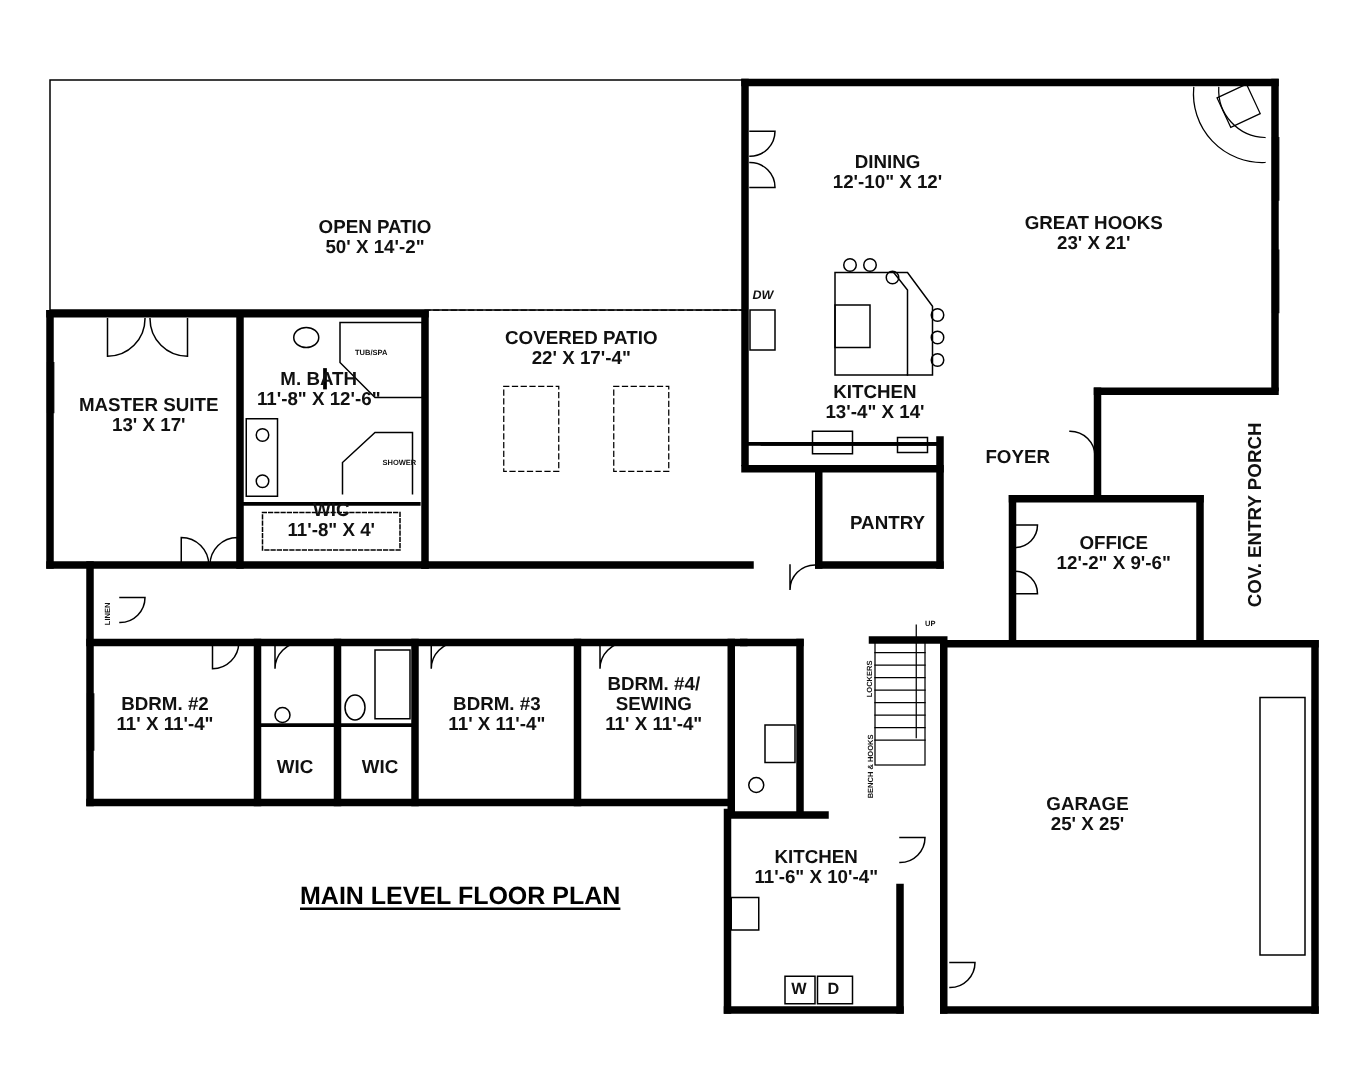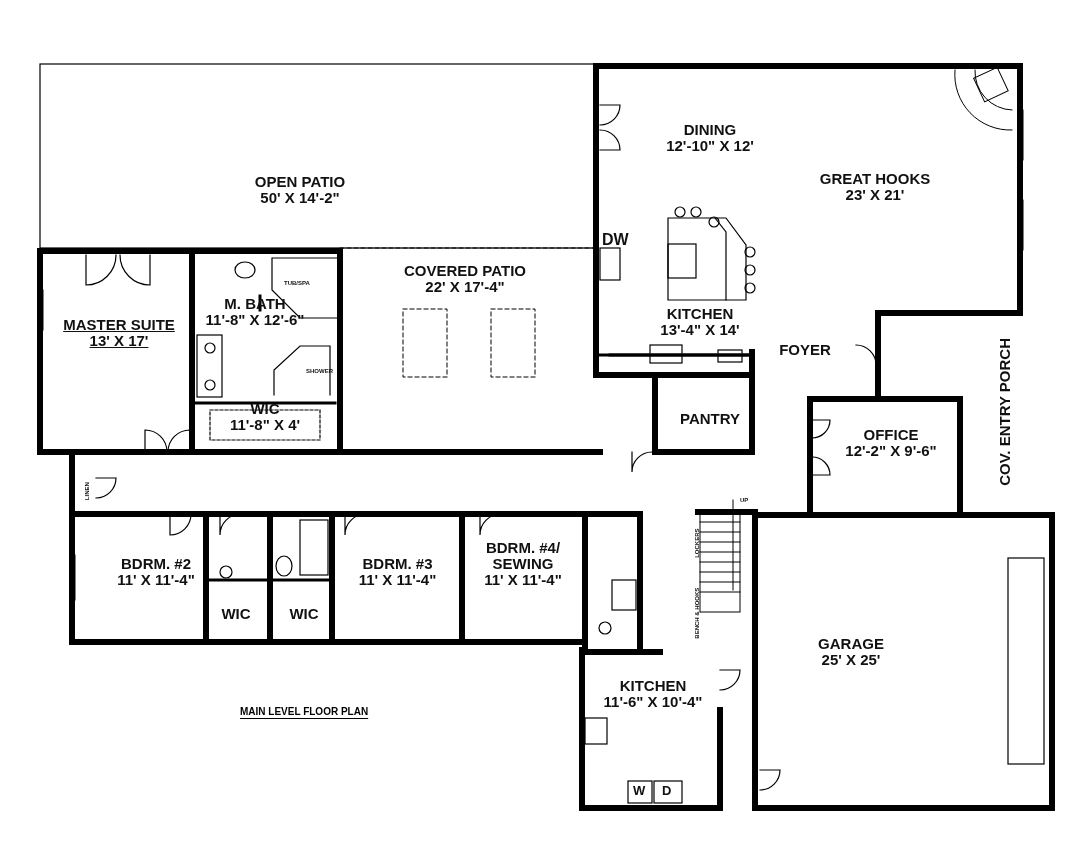--- a/index.html
+++ b/index.html
@@ -3,21 +3,21 @@
 <meta charset="utf-8">
 <style>
   html, body { margin:0; padding:0; background:#ffffff; }
   body { width:1080px; height:864px; position:relative; overflow:hidden; font-family:"Liberation Sans", sans-serif; }
   #plan { position:absolute; left:0; top:0; }
   .lbl { position:absolute; font-family:"Liberation Sans", sans-serif; font-weight:bold; color:#111; text-align:center; white-space:nowrap; line-height:1.05; }
   .lbl .n { display:block; font-size:15px; }
   .lbl .d { display:block; font-size:15px; }
   .small { font-size:6px !important; font-weight:bold; }
   .vert { transform:rotate(-90deg); transform-origin:center; }
-  .title { position:absolute; left:240px; top:706px; font-size:10px; font-weight:bold; text-decoration:underline; text-underline-offset:3px; }
+  .title { position:absolute; left:240px; top:706px; font-size:20px; font-weight:bold; text-decoration:underline; text-underline-offset:3px; }
 </style>
 </head>
 <body>
 
 <svg id="plan" width="1080" height="864" viewBox="0 0 1080 864" xmlns="http://www.w3.org/2000/svg">
   <g fill="none" stroke="#000" stroke-linecap="square">
 
     <rect x="40" y="64" width="556" height="184" stroke-width="1.2"></rect>
 
     <line x1="340" y1="248" x2="596" y2="248" stroke-width="1" stroke-dasharray="4,3"></line>
@@ -184,80 +184,80 @@
   <span class="d">12'-10" X 12'</span>
 </div>
 <div class="lbl" style="left:810px;top:171px;width:130px;">
   <span class="n">GREAT HOOKS</span>
   <span class="d">23' X 21'</span>
 </div>
 <div class="lbl" style="left:385px;top:263px;width:160px;">
   <span class="n">COVERED PATIO</span>
   <span class="d">22' X 17'-4"</span>
 </div>
-<div class="lbl" style="left:48px;top:317px;width:142px;text-decoration:underline;">
+<div class="lbl" style="left:48px;top:317px;width:142px;">
   <span class="n">MASTER SUITE</span>
   <span class="d">13' X 17'</span>
 </div>
 <div class="lbl" style="left:190px;top:296px;width:130px;">
   <span class="n">M. BATH</span>
   <span class="d">11'-8" X 12'-6"</span>
 </div>
 <div class="lbl" style="left:205px;top:401px;width:120px;">
   <span class="n">WIC</span>
   <span class="d">11'-8" X 4'</span>
 </div>
 <div class="lbl" style="left:640px;top:306px;width:120px;">
   <span class="n">KITCHEN</span>
   <span class="d">13'-4" X 14'</span>
 </div>
-<div class="lbl" style="left:770px;top:342px;width:70px;">
+<div class="lbl" style="left:770px;top:358px;width:70px;text-align:right;">
   <span class="n">FOYER</span>
 </div>
 <div class="lbl" style="left:670px;top:411px;width:80px;text-align:center;">
   <span class="n">PANTRY</span>
 </div>
 <div class="lbl" style="left:826px;top:427px;width:130px;">
   <span class="n">OFFICE</span>
   <span class="d">12'-2" X 9'-6"</span>
 </div>
 <div class="lbl vert" style="left:925px;top:404px;width:160px;">
   <span class="n">COV. ENTRY PORCH</span>
 </div>
-<div class="lbl" style="left:96px;top:556px;width:120px;">
+<div class="lbl" style="left:72px;top:556px;width:120px;">
   <span class="n">BDRM. #2</span>
   <span class="d">11' X 11'-4"</span>
 </div>
 <div class="lbl" style="left:335px;top:556px;width:125px;">
   <span class="n">BDRM. #3</span>
   <span class="d">11' X 11'-4"</span>
 </div>
 <div class="lbl" style="left:462px;top:540px;width:122px;">
   <span class="n">BDRM. #4/</span>
   <span class="n">SEWING</span>
   <span class="d">11' X 11'-4"</span>
 </div>
 <div class="lbl" style="left:206px;top:606px;width:60px;">
   <span class="n">WIC</span>
 </div>
 <div class="lbl" style="left:274px;top:606px;width:60px;">
   <span class="n">WIC</span>
 </div>
-<div class="lbl" style="left:791px;top:636px;width:120px;">
+<div class="lbl" style="left:810px;top:636px;width:120px;">
   <span class="n">GARAGE</span>
   <span class="d">25' X 25'</span>
 </div>
 <div class="lbl" style="left:588px;top:678px;width:130px;">
   <span class="n">KITCHEN</span>
   <span class="d">11'-6" X 10'-4"</span>
 </div>
 
 <div class="lbl small" style="left:284px;top:280px;">TUB/SPA</div>
 <div class="lbl small" style="left:306px;top:368px;">SHOWER</div>
-<div class="lbl" style="left:602px;top:232px;font-size:16px;">DW</div>
+<div class="lbl" style="left:602px;top:232px;font-size:10px;font-style:italic;">DW</div>
 <div class="lbl small vert" style="left:78px;top:488px;">LINEN</div>
 <div class="lbl small vert" style="left:682px;top:540px;">LOCKERS</div>
 <div class="lbl small vert" style="left:672px;top:610px;">BENCH &amp; HOOKS</div>
 <div class="lbl small" style="left:740px;top:497px;">UP</div>
 <div class="lbl" style="left:633px;top:784px;font-size:13px;">W</div>
 <div class="lbl" style="left:662px;top:784px;font-size:13px;">D</div>
 
 <div class="title">MAIN LEVEL FLOOR PLAN</div>
 
 </body></html>

